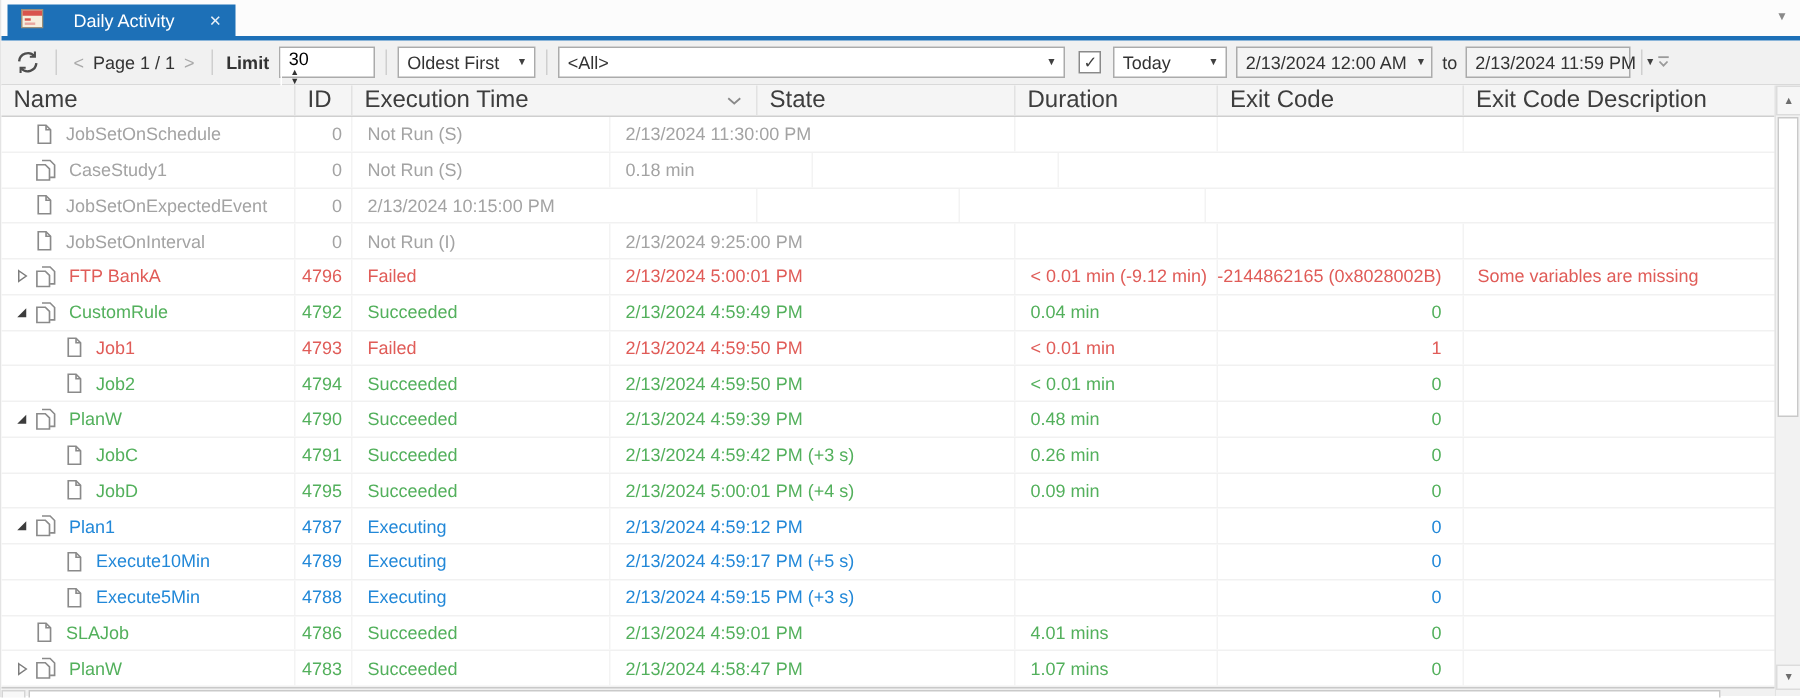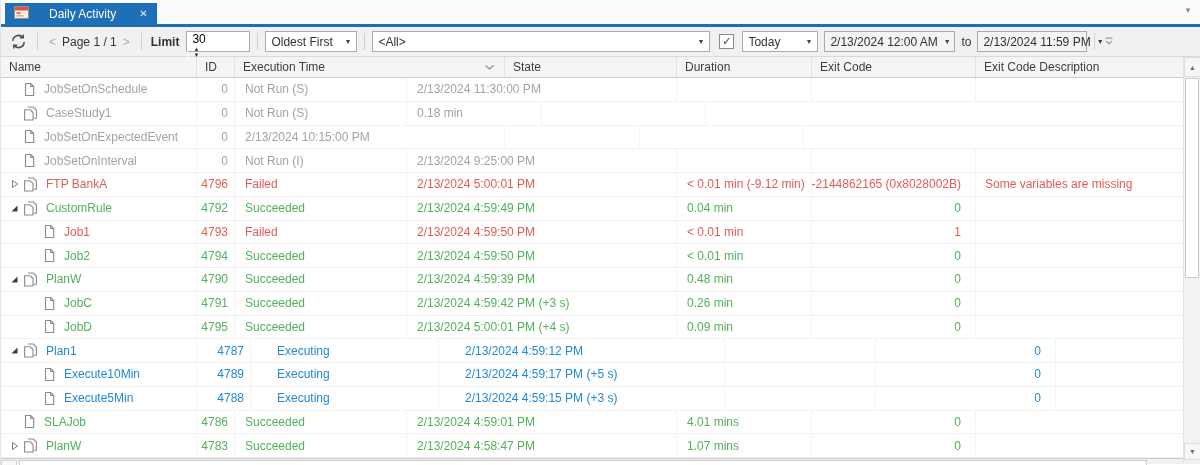--- a/index.html
+++ b/index.html
@@ -34,33 +34,33 @@
   .w-sort { width:92px; } .w-all { width:338px; } .w-today { width:76px; }
   .w-d1 { width:131px; } .w-d2 { width:110px; }
   .checkbox { width:15px; height:15px; background:#fff; border:1px solid #8a8a8a; margin:0 8px 0 9px;
               display:flex; align-items:center; justify-content:center; font-size:11px; color:#3f3f3f; cursor:pointer; }
   .to-label { margin:0 6px; }
   .ovf-icon { margin-left:2px; display:flex; align-items:center; }
 
   
   .grid { position:relative; height:407px; background:#fff; }
   .ghead { display:flex; height:21px; background:#f5f5f5; border-bottom:1px solid #cfcfcf;
-           width:1183px; font-size:12px; color:#3d3d3d; }
+           width:1183px; font-size:16px; color:#3d3d3d; }
   .ghead .cell { display:flex; align-items:center; padding-left:8px; border-right:1px solid #e2e2e2; cursor:pointer; }
   .ghead .cell .sort { margin-left:auto; margin-right:9px; display:flex; align-items:center; }
   .gbody { width:1183px; }
   .grow { display:flex; height:23.75px; border-bottom:1px solid #f1f1f1; font-size:12px; align-items:stretch; }
   .grow .cell { display:flex; align-items:center; border-right:1px solid #f3f3f3; overflow:hidden; white-space:nowrap; }
   .col-name { width:196px; } .col-id { width:38px; justify-content:flex-end; padding-right:6px; }
   .col-state{ width:172px; padding-left:10px; } .col-time { width:270px; padding-left:10px; }
   .col-dur  { width:135px; padding-left:10px; } .col-exit { width:164px; justify-content:flex-end; padding-right:14px; }
   .col-desc { flex:1; padding-left:9px; border-right:0 !important; }
   .ghead .col-id { justify-content:flex-start; padding-right:0; }
   .ghead .col-exit { justify-content:flex-start; padding-right:0; }
-  .c-gray { color:#a3a3a3; } .c-red { color:#e05c58; } .c-green { color:#53b05c; } .c-blue { color:#2288d8;gap:16px; }
+  .c-gray { color:#a3a3a3; } .c-red { color:#e05c58; } .c-green { color:#53b05c; } .c-blue { color:#2288d8; }
   .namebox { display:flex; align-items:center; padding-left:5px; gap:0; }
   .expander { width:17px; flex:0 0 17px; display:flex; align-items:center; justify-content:center; cursor:pointer; }
   .indent { width:20px; flex:0 0 20px; }
   .doc { display:flex; align-items:center; margin-right:8px; }
   
   .vscroll { position:absolute; top:0; right:0; width:17px; height:100%; background:#f2f2f2; border-left:1px solid #e3e3e3; }
   .vbtn { position:absolute; left:0; width:17px; height:20px; background:#f6f6f6; border:1px solid #dcdcdc;
           display:flex; align-items:center; justify-content:center; font-size:7px; color:#6d6d6d; cursor:pointer; }
   .vbtn.up { top:0; } .vbtn.down { bottom:4px; height:17px; }
   .vthumb { position:absolute; left:1px; top:21px; width:14px; height:200px; background:#fff; border:1px solid #c9c9c9; cursor:grab; }

